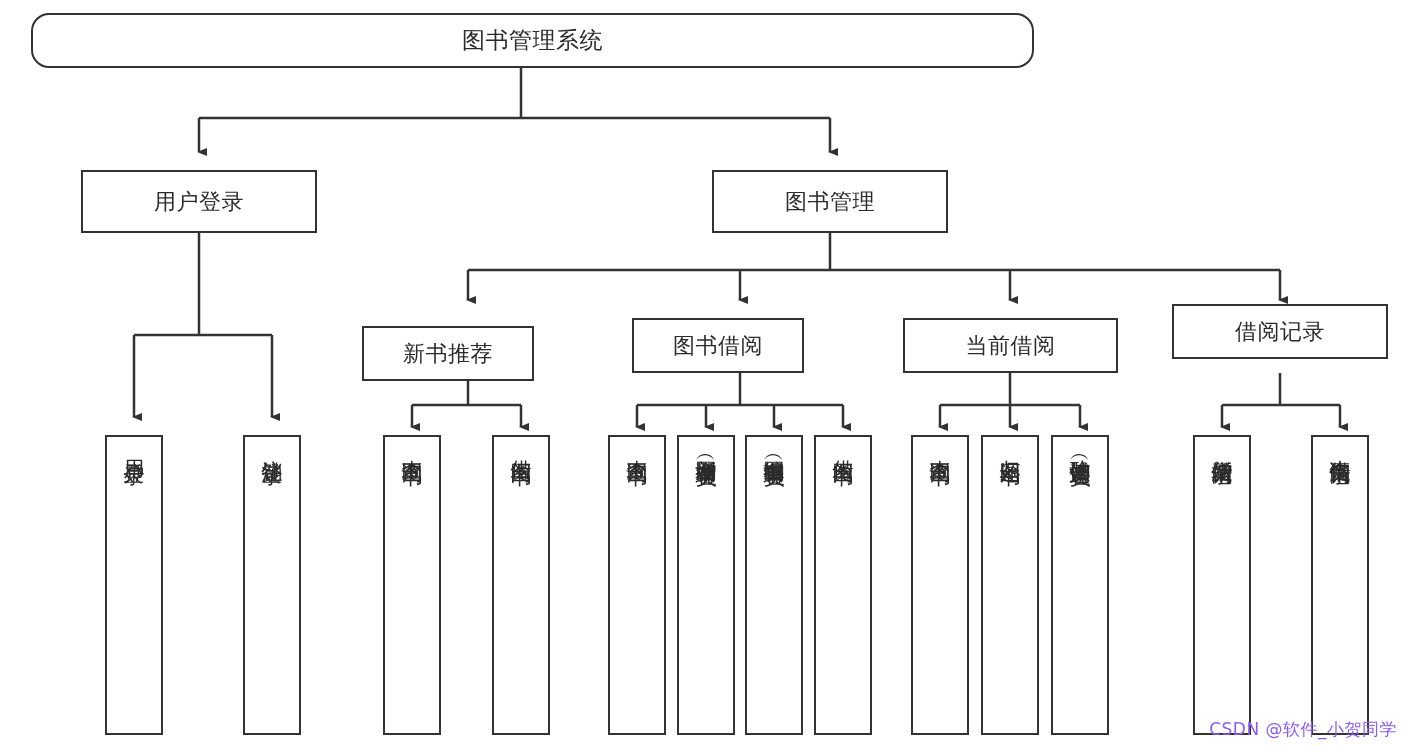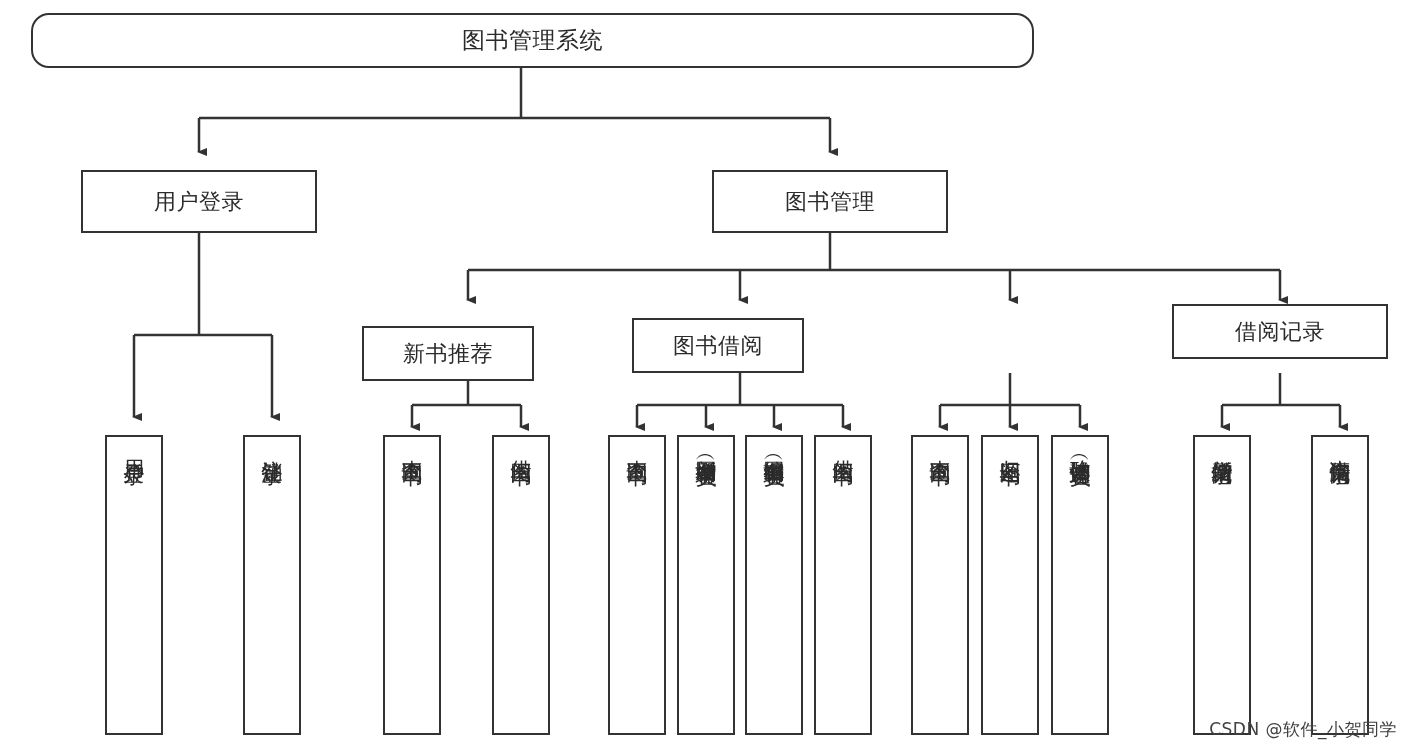--- a/index.html
+++ b/index.html
@@ -65,21 +65,21 @@
   }
   .node.v.tall .label {
     font-size: 21px;
     letter-spacing: 1px;
   }
   #watermark {
     position: absolute;
     right: 8px;
     bottom: 6px;
     font-size: 17px;
-    color: #404040;
+    color: #8b5cf6;
     letter-spacing: 0.5px;
     z-index: 3;
     white-space: nowrap;
     font-family: "DejaVu Sans", "Liberation Sans", sans-serif;
     text-align: right;
   }
 </style>
 </head>
 <body>
 
@@ -145,20 +145,23 @@
   <div class="node h" style="left:712px; top:170px; width:236px; height:63px;">
     <span class="label">图书管理</span>
   </div>
 
   <div class="node h" style="left:362px; top:318px; width:172px; height:55px;margin-top:8px;">
     <span class="label">新书推荐</span>
   </div>
   <div class="node h" style="left:632px; top:318px; width:172px; height:55px;">
     <span class="label">图书借阅</span>
   </div>
+  <div class="node h" style="left:903px; top:318px; width:215px; height:55px;">
+    <span class="label">当前借阅</span>
+  </div>
   <div class="node h" style="left:1172px; top:304px; width:216px; height:55px;">
     <span class="label">借阅记录</span>
   </div>
 
   <div class="node v" style="left:105px; top:435px; width:58px; height:300px;">
     <span class="label">用户登录</span>
   </div>
   <div class="node v" style="left:243px; top:435px; width:58px; height:300px;">
     <span class="label">注销登录</span>
   </div>

